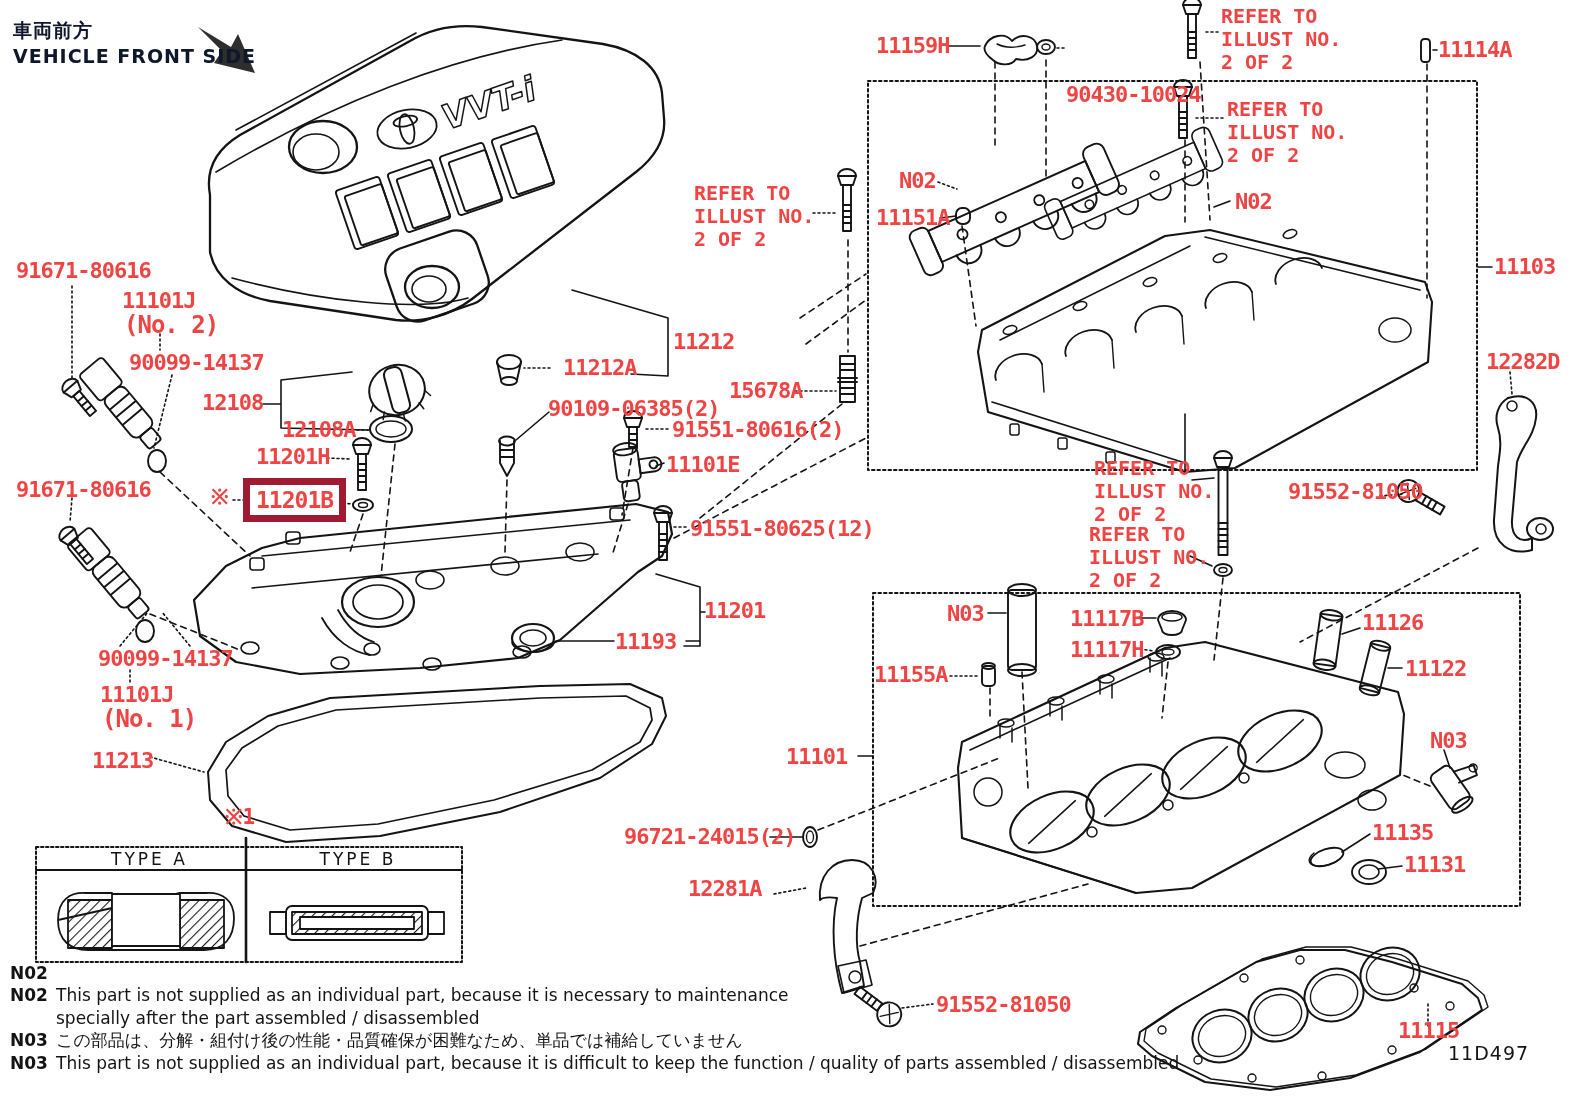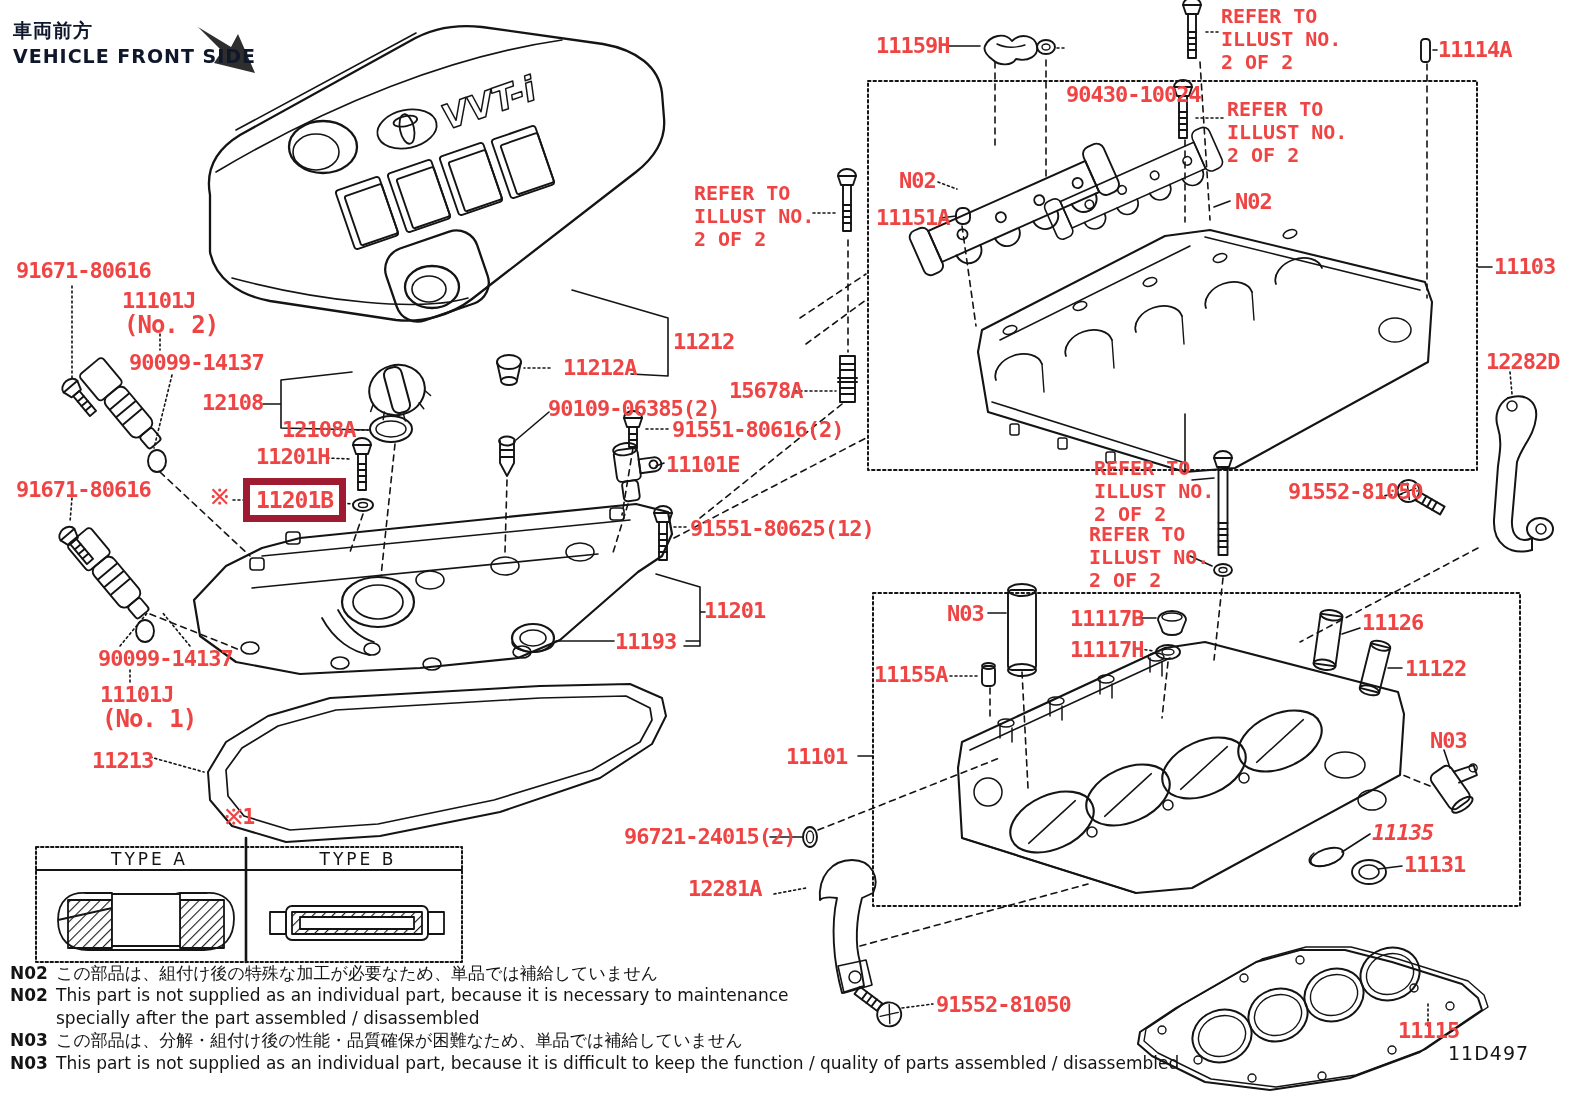--- a/index.html
+++ b/index.html
@@ -553,35 +553,34 @@
 2 OF 2</div>
       <div class="callout" style="left: 1288px; top: 479px;">91552-81050</div>
       <div class="callout note" style="left: 947px; top: 601px;">N03</div>
       <div class="callout" style="left: 1070px; top: 606px;">11117B</div>
       <div class="callout" style="left: 1070px; top: 637px;">11117H</div>
       <div class="callout" style="left: 874px; top: 662px;">11155A</div>
       <div class="callout" style="left: 1362px; top: 610px;">11126</div>
       <div class="callout" style="left: 1405px; top: 656px;">11122</div>
       <div class="callout" style="left: 786px; top: 744px;">11101</div>
       <div class="callout note" style="left: 1430px; top: 728px;">N03</div>
-      <div class="callout" style="left: 1372px; top: 820px; font-style: italic;">11135</div>
+      <div class="callout" style="left: 1372px; top: 820px;">11135</div>
       <div class="callout" style="left: 1404px; top: 852px;">11131</div>
       <div class="callout" style="left: 624px; top: 824px;">96721-24015(2)</div>
       <div class="callout" style="left: 688px; top: 876px;">12281A</div>
       <div class="callout" style="left: 936px; top: 992px;">91552-81050</div>
       <div class="callout" style="left: 1398px; top: 1018px;">11115</div>
     </div>
 
   <div class="tablehead" style="left:38px;width:223px">TYPE A</div>
   <div class="tablehead" style="left:236px;width:244px">TYPE B</div>
 
   <div id="footnotes">
       <div class="fnrow jp">
         <span class="fncode">N02</span>
-        <span class="fntext">この部品は、組付け後の特殊な加工が必要なため、単品では補給していません</span>
       </div>
       <div class="fnrow en">
         <span class="fncode">N02</span>
         <span class="fntext">This part is not supplied as an individual part, because it is necessary to maintenance</span>
       </div>
       <div class="fnrow en">
         <span class="fncode"></span>
         <span class="fntext">specially after the part assembled / disassembled</span>
       </div>
       <div class="fnrow jp">

